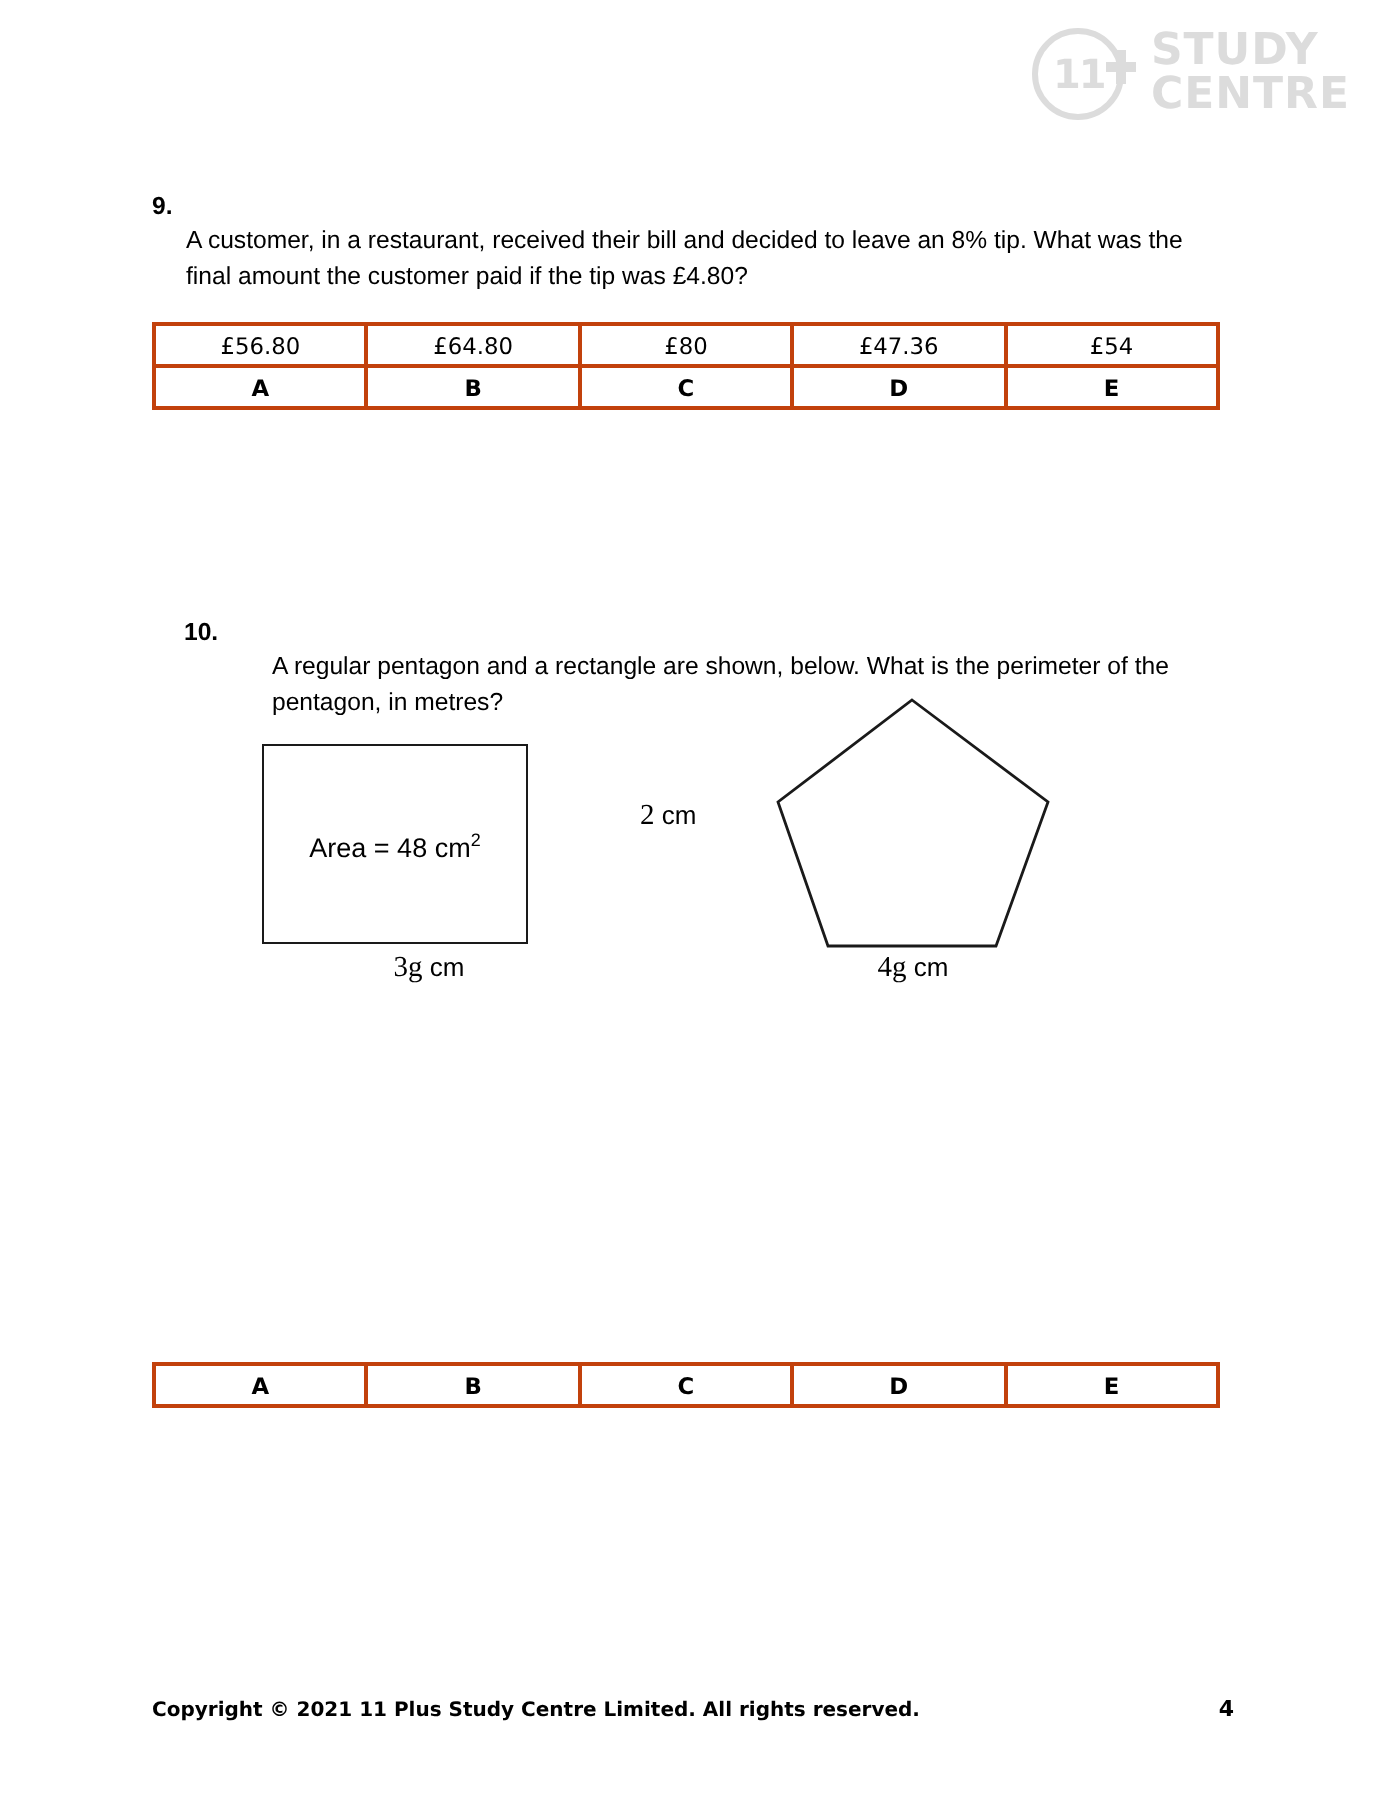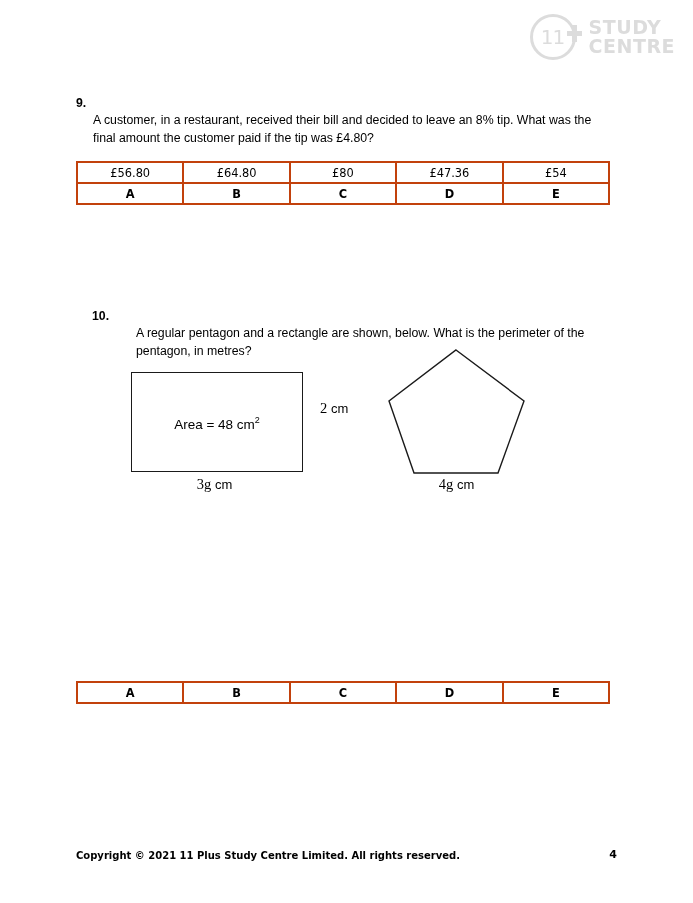--- a/index.html
+++ b/index.html
@@ -38,21 +38,21 @@
     border-radius: 50%;
     box-sizing: border-box;
   }
   .logo-11 {
     position: absolute;
     inset: 0;
     display: flex;
     align-items: center;
     justify-content: center;
     font-family: "DejaVu Sans", sans-serif;
-    font-weight: normal;
+    font-weight: bold;
     font-size: 20px;
     color: #dcdcdc;
     letter-spacing: -1px;
   }
   .logo-plus {
     position: absolute;
     right: -6px;
     top: 11px;
     width: 16px;
     height: 16px;
@@ -67,21 +67,21 @@
     left: 6px; top: 0; width: 5px; height: 17px;
   }
   .logo-plus::after {
     left: 1px; top: 6px; width: 15px; height: 5px;
   }
   .logo-words {
     margin-left: 9px;
     line-height: 0.98;
     font-family: "DejaVu Sans", sans-serif;
     font-weight: bold;
-    font-size: 19px;
+    font-size: 22px;
     letter-spacing: 0.5px;
     color: #dcdcdc;
   }
 
   
   .question {
     position: absolute;
     display: flex;
   }
   .q-num {
@@ -123,21 +123,21 @@
   .answers tr.letters td { font-weight: bold; }
 
   #answers-9  { top: 161px; }
   #answers-10 { top: 681px; }
 
   
   #rectangle-figure {
     position: absolute;
     left: 131px;
     top: 372px;
-    width: 172px;
+    width: 133px;
     height: 100px;
     border: 1.4px solid #1a1a1a;
     box-sizing: border-box;
   }
   #rectangle-area-label {
     position: absolute;
     left: 0;
     right: 0;
     top: 42px;
     text-align: center;

